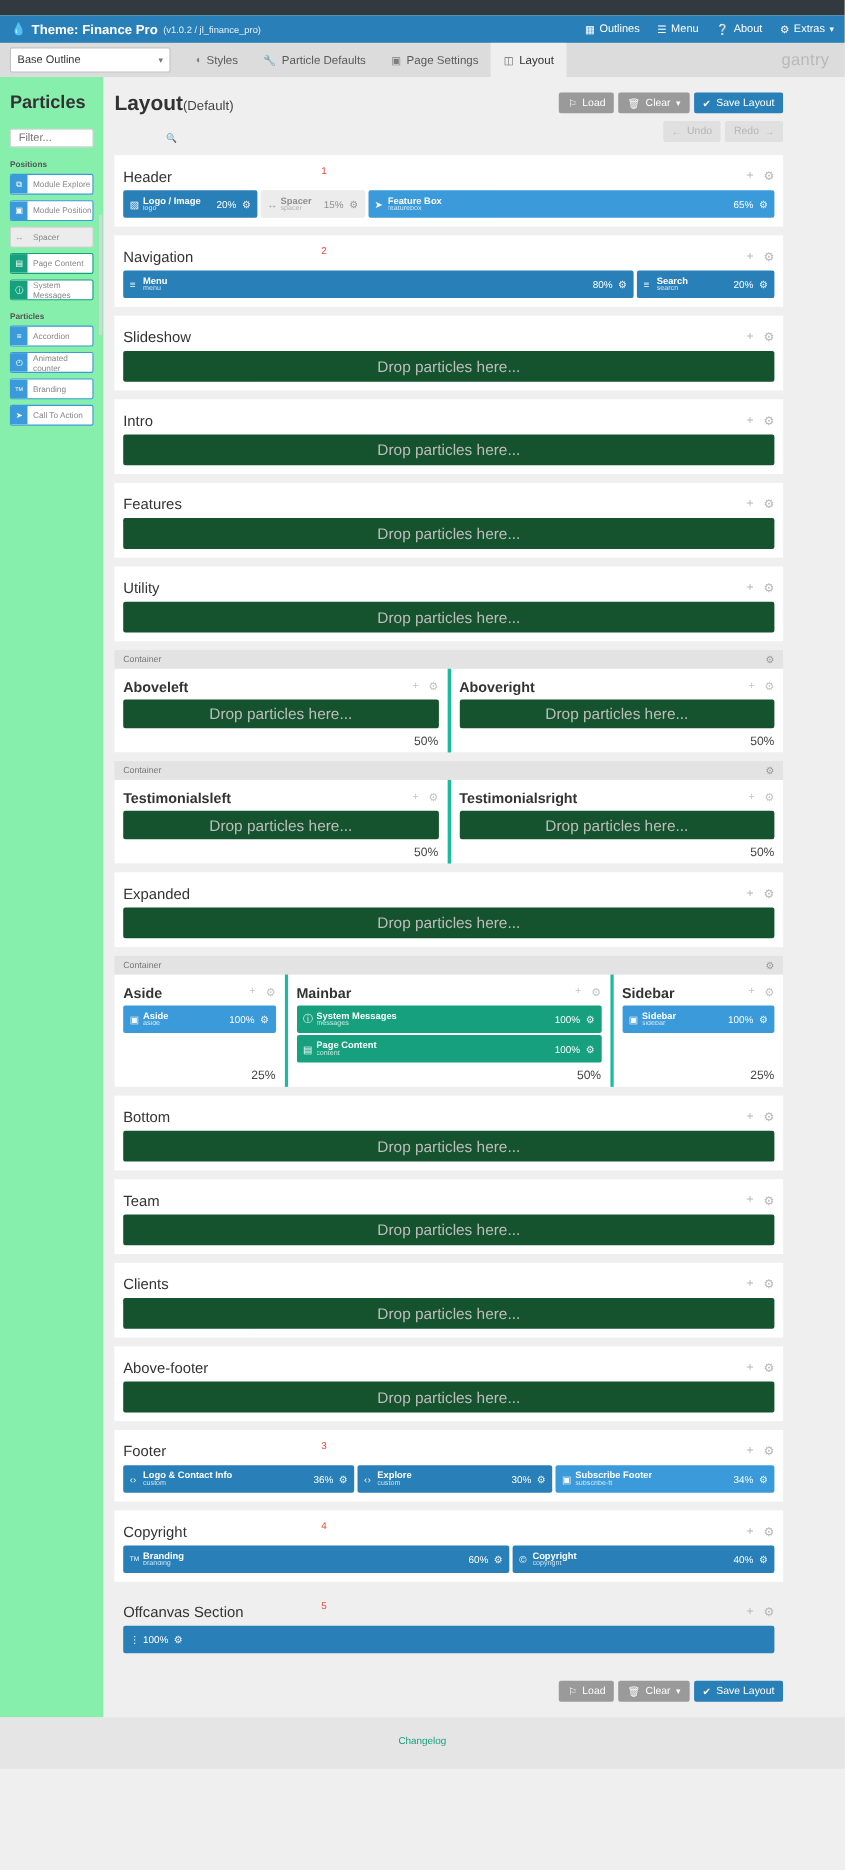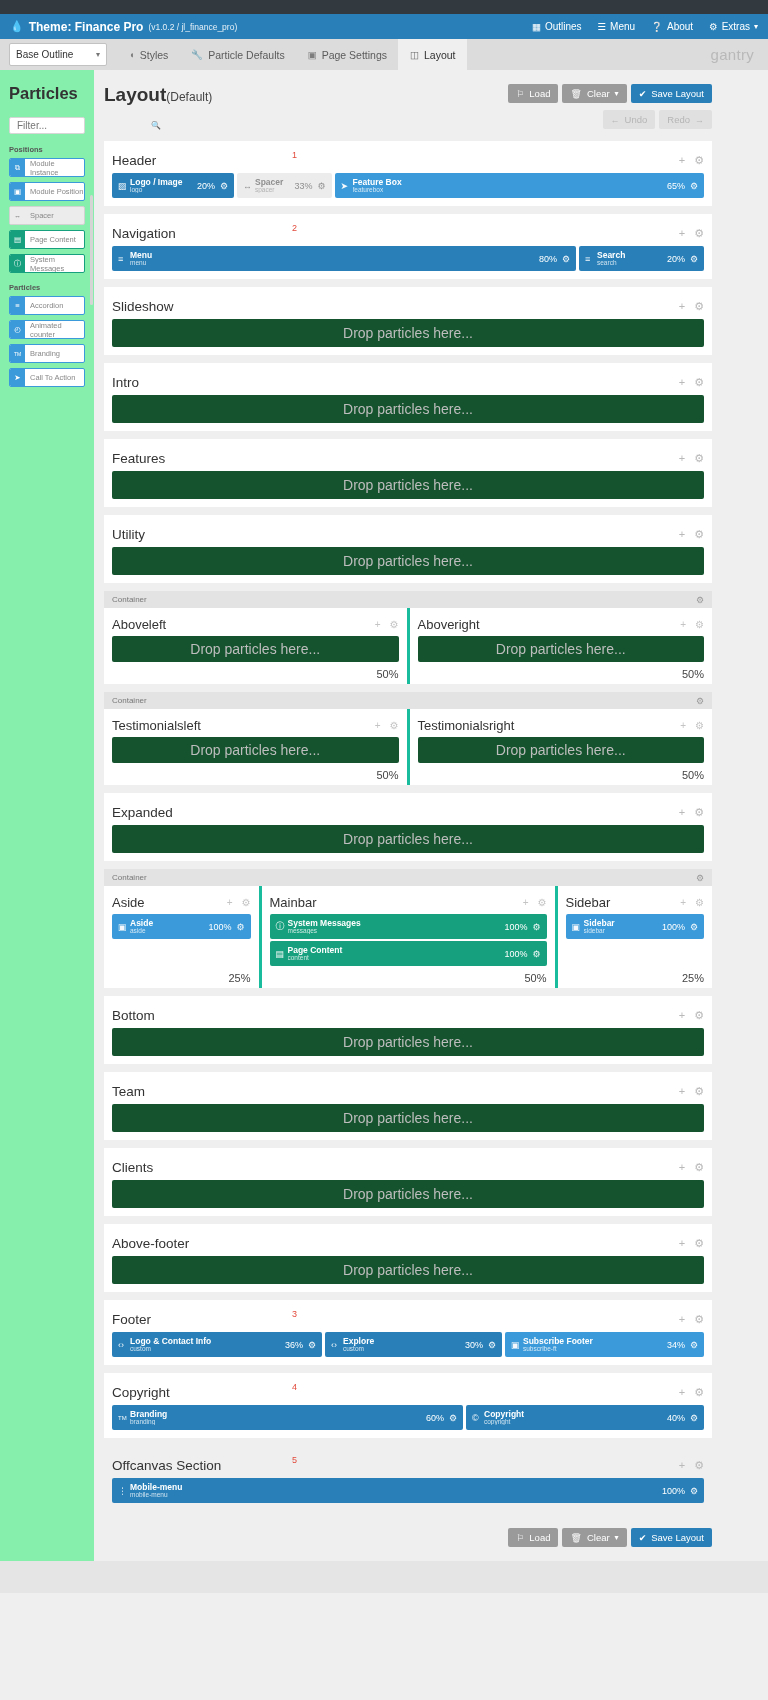--- a/index.html
+++ b/index.html
@@ -27,21 +27,21 @@
   .adminbar .nav { display:flex; align-items:center; gap:16px; }
   .adminbar .nav a { color:#fff; text-decoration:none; display:flex; align-items:center; gap:4px; font-size:10px; }
   .adminbar .nav a .gl { font-size:9.5px; }
 
   
   .tabbar {
     height:31px; background:#dcdcdc;
     display:flex; align-items:stretch; position:relative;
   }
   .outline-select {
-    width:98px; margin:4px 0 4px 9px; background:#fff;
+    width:146px; margin:4px 0 4px 9px; background:#fff;
     border:1px solid #c2c2c2; border-radius:2px;
     display:flex; align-items:center; padding:0 6px;
     font-size:10px; color:#333;
   }
   .outline-select .lbl { flex:1; }
   .outline-select .chev { font-size:8px; color:#777; }
   .tabs { display:flex; align-items:stretch; margin-left:10px; }
   .tab {
     display:flex; align-items:center; gap:5px;
     padding:0 11px; font-size:10.5px; color:#5b5b5b;
@@ -163,21 +163,21 @@
   .containerwrap { margin-bottom:8px; background:#e3e3e3; padding:0; }
   .cont-head {
     display:flex; align-items:center; height:17px; padding:0 8px;
     font-size:8px; color:#777;
   }
   .cont-head .ch-tools { margin-left:auto; color:#999; font-size:9px; }
   .cols { display:flex; align-items:stretch; }
   .colgap { width:3px; background:#19bc9c; flex:0 0 3px; }
   .col { background:#fff; padding:6px 8px 4px 8px; display:flex; flex-direction:column; }
   .col-head { display:flex; align-items:center; height:20px; }
-  .col-title { font-size:13px; color:#333; }
+  .col-title { font-size:13px; color:#333;font-weight:bold; }
   .col-tools { margin-left:auto; display:flex; gap:9px; }
   .col-tools .t { color:#c4c4c4; font-size:10px; }
   .col .dropzone { height:26px; }
   .col-pct { text-align:right; font-size:11px; color:#444; margin-top:6px; }
   .col-body { flex:1; }
 
   
   .bottombar { padding:9px 0 14px 0; }
 
   
@@ -256,21 +256,21 @@
     <h2>Particles</h2>
     <div class="filterbox">
       <input type="text" placeholder="Filter..." style="">
       <span class="sicon">🔍</span>
     </div>
     <div id="sb-groups">
         <div class="grouplabel">Positions</div>
         <div class="blocklist">
           <div class="pblock blue">
             <span class="pico">⧉</span>
-            <span class="pname">Module Instance</span>
+            <span class="pname">Module Explore</span>
           </div>
           <div class="pblock blue">
             <span class="pico">▣</span>
             <span class="pname">Module Position</span>
           </div>
           <div class="pblock grey">
             <span class="pico">↔</span>
             <span class="pname">Spacer</span>
           </div>
           <div class="pblock green">
@@ -361,21 +361,21 @@
                 </div>
                 <span class="ppct">20%</span>
                 <span class="pgear">⚙</span>
               </div>
               <div class="particle p-grey" style="flex: 15 1 0px;">
                 <span class="pi">↔</span>
                 <div class="ptxt">
                   <div class="pt1">Spacer</div>
                   <div class="pt2">spacer</div>
                 </div>
-                <span class="ppct">33%</span>
+                <span class="ppct">15%</span>
                 <span class="pgear">⚙</span>
               </div>
               <div class="particle p-lblue" style="flex: 65 1 0px;">
                 <span class="pi">➤</span>
                 <div class="ptxt">
                   <div class="pt1">Feature Box</div>
                   <div class="pt2">featurebox</div>
                 </div>
                 <span class="ppct">65%</span>
                 <span class="pgear">⚙</span>
@@ -736,24 +736,20 @@
               <div class="sec-title">Offcanvas Section</div>
               <div class="sec-num">5</div>
               <div class="sec-tools">
                 <span class="t">+</span>
                 <span class="t">⚙</span>
               </div>
             </div>
             <div class="prow">
               <div class="particle p-blue" style="flex: 100 1 0px;">
                 <span class="pi">⋮</span>
-                <div class="ptxt">
-                  <div class="pt1">Mobile-menu</div>
-                  <div class="pt2">mobile-menu</div>
-                </div>
                 <span class="ppct">100%</span>
                 <span class="pgear">⚙</span>
               </div>
             </div>
           </div>
         </div>
 
       <div class="bottombar">
         <div class="btnrow">
           <button class="btn">
@@ -770,13 +766,16 @@
             <span>Save Layout</span>
           </button>
         </div>
       </div>
     </div>
   </div>
   <div class="right-gutter"></div>
 </div>
 
 <div class="pagefooter">
+  <div>
+    <a href="#" class="pf-green">Changelog</a>
+  </div>
 </div>
 
 </body></html>

